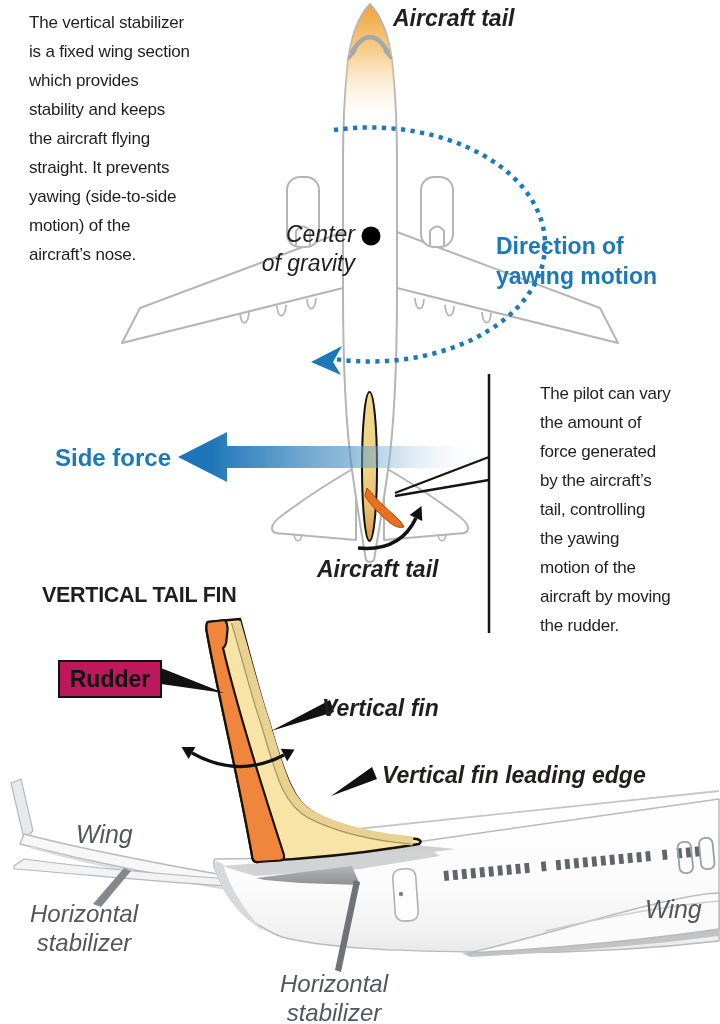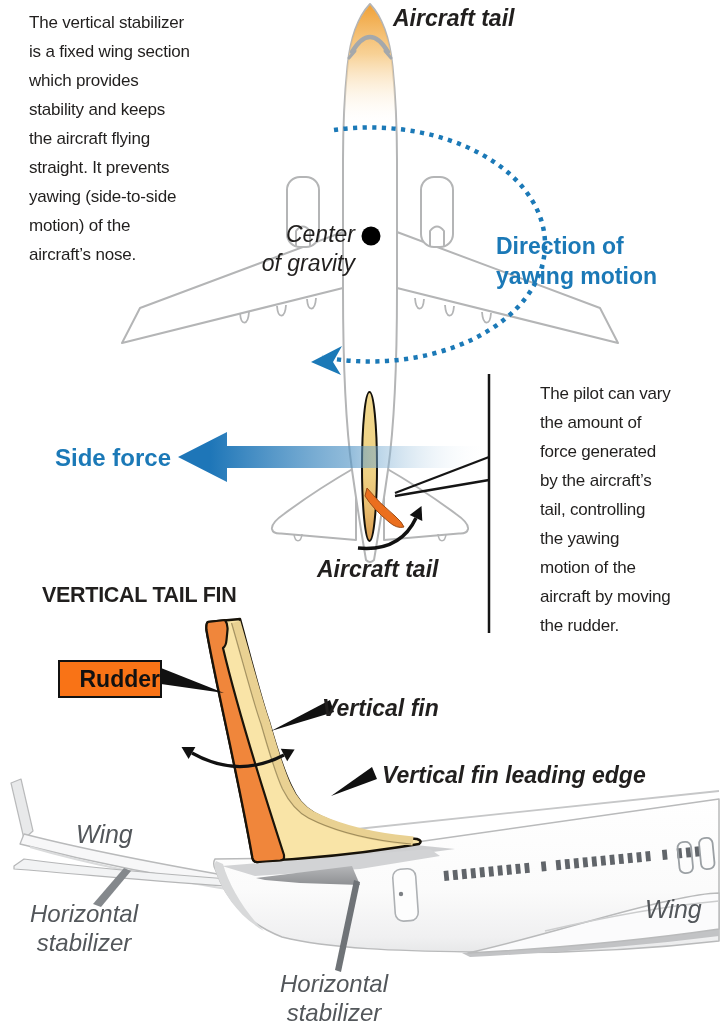--- a/index.html
+++ b/index.html
@@ -5,21 +5,21 @@
   html,body{margin:0;padding:0;background:#ffffff;width:720px;height:1024px;overflow:hidden;}
   #stage{position:relative;width:720px;height:1024px;font-family:"Liberation Sans",sans-serif;background:#fff;}
   #art{position:absolute;left:0;top:0;width:720px;height:1024px;}
   .lbl{position:absolute;white-space:pre-line;color:var(--text-black);}
   .para{font-size:17px;line-height:29px;letter-spacing:-0.2px;}
   .ital-bold{font-style:italic;font-weight:bold;font-size:23px;}
   .blue-bold{color:var(--accent-blue);font-weight:bold;font-size:23px;line-height:30px;}
   .gray-ital{font-style:italic;color:var(--label-gray);font-size:24px;line-height:29px;}
   .section-title{font-weight:bold;font-size:21.5px;letter-spacing:-0.3px;text-align:right;}
   .rudder-box{position:absolute;left:58px;top:660px;width:104px;height:38px;border:2.5px solid #111;
-    background:#f97316;display:flex;align-items:center;justify-content:flex-end;
+    background:#be185d;display:flex;align-items:center;justify-content:center;
     font-weight:bold;font-size:23px;color:#111;box-sizing:border-box;}
   .center-right{text-align:right;font-style:italic;font-size:23px;line-height:29px;}
   .centered{text-align:center;}
 </style>
 </head>
 <body>
 
 <div id="stage">
 
 <svg id="art" viewBox="0 0 720 1024">

